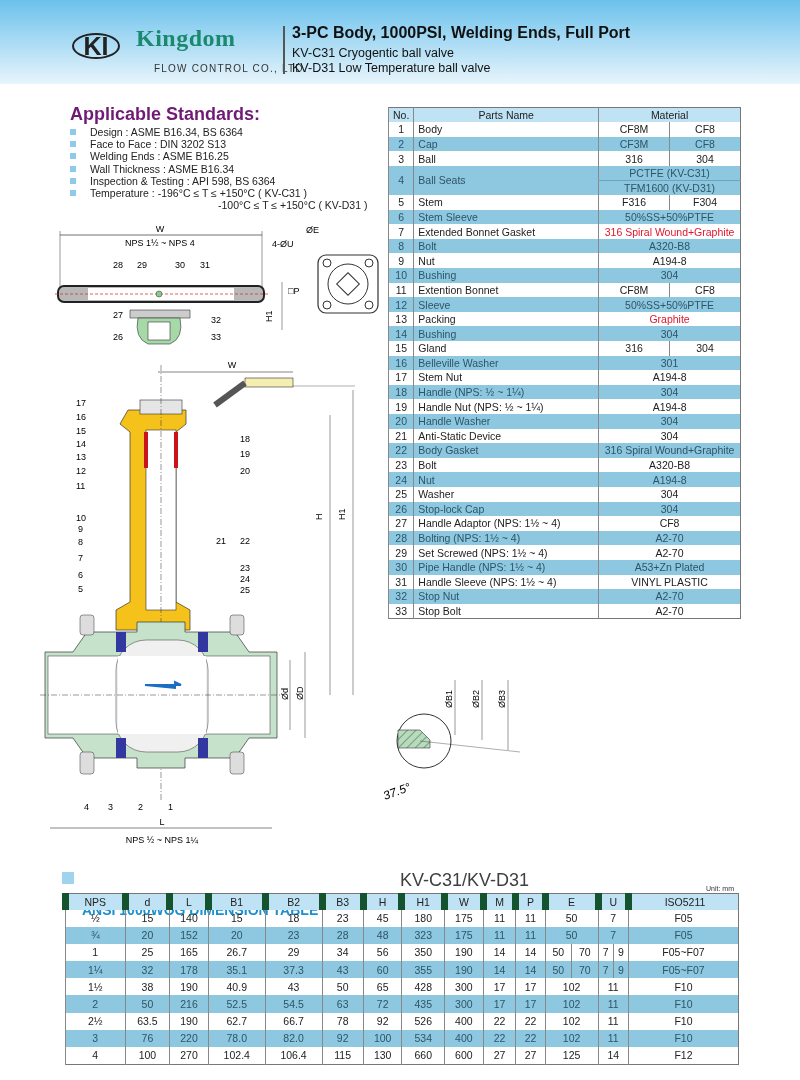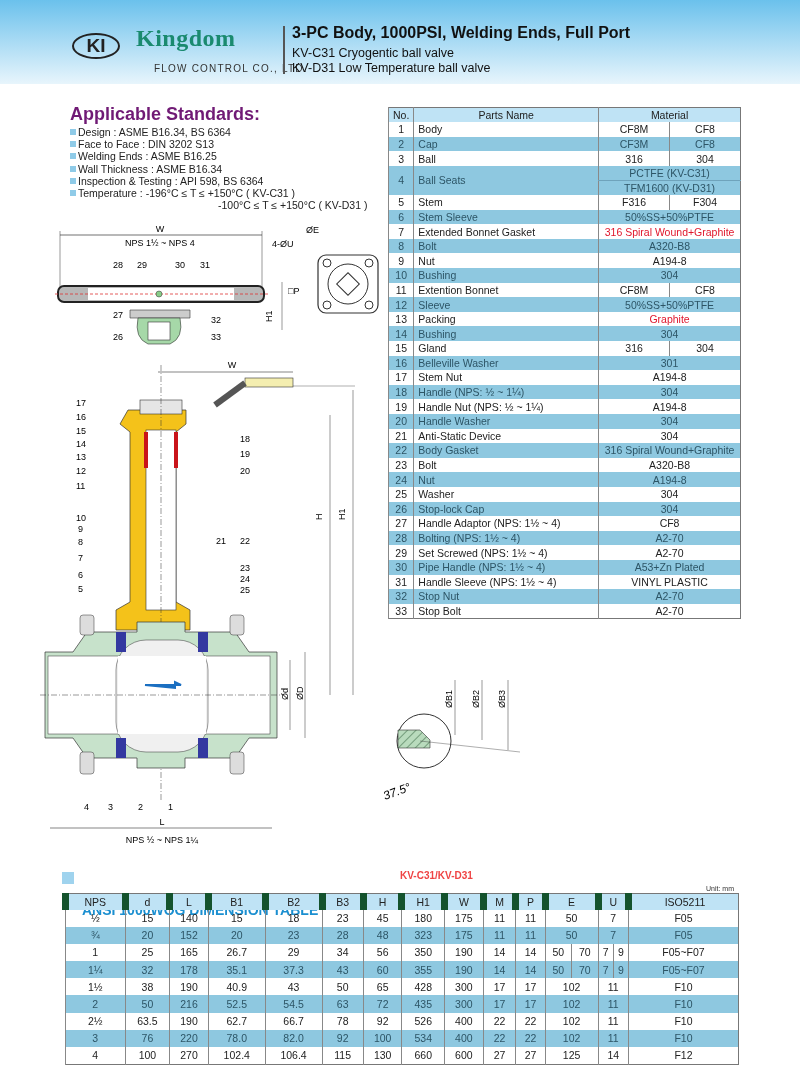--- a/index.html
+++ b/index.html
@@ -1,50 +1,50 @@
 <!DOCTYPE html>
 <html><head>
 <meta charset="utf-8">
 <style>
   * { margin:0; padding:0; box-sizing:border-box; }
   body { width:800px; height:1080px; background:#fff; font-family:"Liberation Sans", sans-serif; color:#222; position:relative; overflow:hidden; }
   .header { position:absolute; left:0; top:0; width:800px; height:84px; background:linear-gradient(#6bc1ec, #e8f5fc); }
   .logo { position:absolute; left:72px; top:33px; }
-  .logo-ki { position:absolute; left:0; top:0; width:48px; height:26px; border:2px solid #222; border-radius:50%; font-weight:bold; font-size:19px; text-align:center; line-height:22px; color:#222; }
+  .logo-ki { position:absolute; left:0; top:0; width:48px; height:26px; border:2px solid #222; border-radius:50%; font-weight:bold; font-size:25px; text-align:center; line-height:22px; color:#222; }
   .logo-name { position:absolute; left:64px; top:-8px; font-family:"Liberation Serif", serif; font-weight:bold; font-size:24px; color:#1a8a6f; letter-spacing:0.5px; }
   .logo-sub { position:absolute; left:82px; top:30px; font-size:10px; letter-spacing:1.2px; color:#333; white-space:nowrap; }
   .hdr-div { position:absolute; left:283px; top:26px; width:2px; height:48px; background:#555; }
   .hdr-title { position:absolute; left:292px; top:24px; font-size:16px; font-weight:bold; color:#111; }
   .hdr-sub1 { position:absolute; left:292px; top:46px; font-size:12.5px; color:#111; }
   .hdr-sub2 { position:absolute; left:292px; top:61px; font-size:12.5px; color:#111; }
 
   .std-title { position:absolute; left:70px; top:104px; font-size:18px; font-weight:bold; color:#701a75; }
   .std-list { position:absolute; left:70px; top:126px; font-size:10.5px; line-height:12.2px; list-style:none; }
-  .std-list li { position:relative; padding-left:8px; white-space:nowrap; }
+  .std-list li { position:relative; padding-left:20px; white-space:nowrap; }
   .std-list li::before { content:""; position:absolute; left:0; top:3px; width:6px; height:6px; background:#8fcbe8; }
   .std-list li.cont::before { display:none; }
   .std-list li.cont { padding-left:148px; }
 
   table { border-collapse:collapse; }
   .parts { position:absolute; left:388px; top:107px; width:353px; font-size:10.5px; border:1px solid #777; }
   .parts td, .parts th { height:14.6px; padding:0 4px; border-left:1px solid #888; white-space:nowrap; }
   .parts th { background:#bfe3f5; font-weight:normal; text-align:center; }
   .parts tr.alt td { background:#8ec8e0; color:#2d5566; }
   .parts td.no { text-align:center; width:24px; }
   .parts td.name { width:186px; }
   .parts td.mat { text-align:center; }
   .parts td.half { text-align:center; width:71px; }
   .red { color:#e0162b !important; }
   .parts td.seat1 { border-bottom:1px solid #6fa3bb; }
 
   .drawing { position:absolute; left:30px; top:220px; width:530px; height:640px; }
 
   .dim-title { position:absolute; left:62px; top:870px; font-size:14px; font-weight:bold; color:#1b8fd0;margin-top:32px; }
   .dim-sq { position:absolute; left:62px; top:872px; width:12px; height:12px; background:#9fd3ee; }
-  .dim-model { position:absolute; left:400px; top:870px; font-size:10px; font-weight:bold; color:#ef4444; }
+  .dim-model { position:absolute; left:400px; top:870px; font-size:18px; font-weight:normal; color:#404040; }
   .dim-unit { position:absolute; left:706px; top:885px; font-size:7px; color:#333; }
   .dims { position:absolute; left:62px; top:893px; width:677px; font-size:10.5px; border:1px solid #777; }
   .dims th { background:#bfe3f5; font-weight:normal; height:16px; border-left:7px solid #14532d; }
   .dims td { height:17.2px; text-align:center; border-left:1px solid #888; }
   .dims tr.alt td { background:#8ec8e0; color:#2d5566; }
 </style>
 </head>
 <body>
 
 <div class="header">

